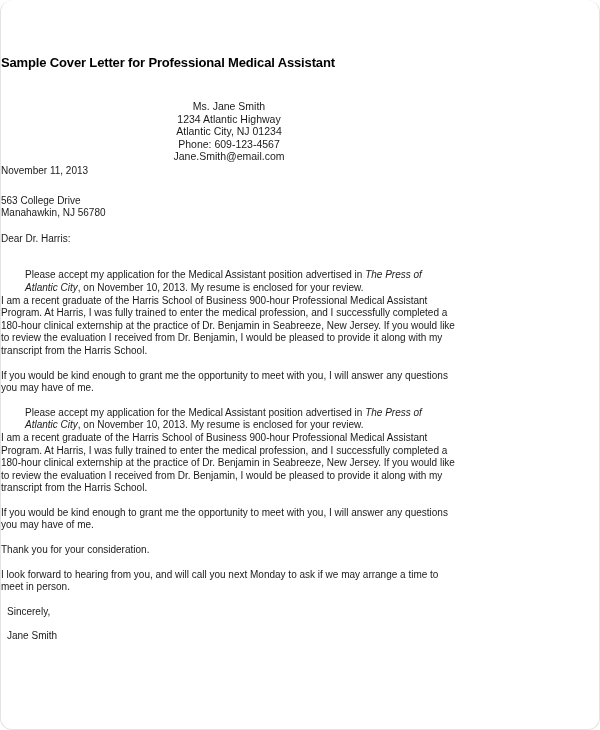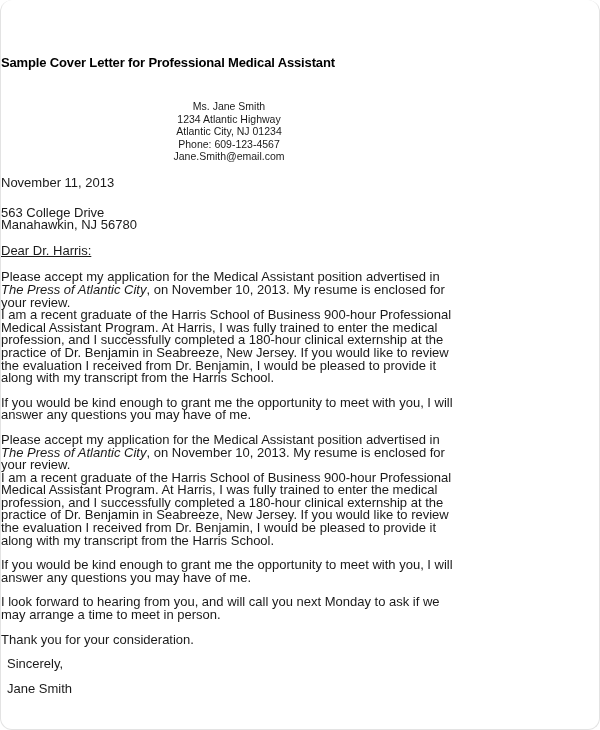--- a/index.html
+++ b/index.html
@@ -42,32 +42,33 @@
     width: 456px;
     text-align: center;
     font-size: 10.5px;
     line-height: 12.6px;
   }
   .sender-block div {
     white-space: nowrap;
   }
   .body-block {
     position: absolute;
-    top: 177px;
+    top: 165px;
     left: 0;
     width: 456px;
-    font-size: 13px;
+    font-size: 10px;
     line-height: 12.6px;
   }
   .para {
     margin: 0 0 12px 0;
     text-align: left;
   }
   .para.tight {
     margin-bottom: 0;
+    padding-left: 24px;
   }
   .para.addr-gap {
     margin-bottom: 13px;
   }
   .blockline {
     display: block;
   }
   .italic {
     font-style: italic;
   }
@@ -92,37 +93,37 @@
 
   <div class="body-block">
 
     <p class="para" style="margin-bottom:17px;">November 11, 2013</p>
 
     <p class="para addr-gap">
       <span class="blockline">563 College Drive</span>
       <span class="blockline">Manahawkin, NJ 56780</span>
     </p>
 
-    <p class="para" style="margin-bottom:14px;text-decoration:underline;">Dear Dr. Harris:</p>
+    <p class="para" style="margin-bottom:24px;">Dear Dr. Harris:</p>
 
     <p class="para tight"><span>Please accept my application for the Medical Assistant position advertised in </span><span class="italic">The Press of Atlantic City</span><span>, on November 10, 2013. My resume is enclosed for your review.</span></p>
 
     <p class="para">I am a recent graduate of the Harris School of Business 900-hour Professional Medical Assistant Program. At Harris, I was fully trained to enter the medical profession, and I successfully completed a 180-hour clinical externship at the practice of Dr. Benjamin in Seabreeze, New Jersey. If you would like to review the evaluation I received from Dr. Benjamin, I would be pleased to provide it along with my transcript from the Harris School.</p>
 
     <p class="para">If you would be kind enough to grant me the opportunity to meet with you, I will answer any questions you may have of me.</p>
 
     <p class="para tight"><span>Please accept my application for the Medical Assistant position advertised in </span><span class="italic">The Press of Atlantic City</span><span>, on November 10, 2013. My resume is enclosed for your review.</span></p>
 
     <p class="para">I am a recent graduate of the Harris School of Business 900-hour Professional Medical Assistant Program. At Harris, I was fully trained to enter the medical profession, and I successfully completed a 180-hour clinical externship at the practice of Dr. Benjamin in Seabreeze, New Jersey. If you would like to review the evaluation I received from Dr. Benjamin, I would be pleased to provide it along with my transcript from the Harris School.</p>
 
     <p class="para">If you would be kind enough to grant me the opportunity to meet with you, I will answer any questions you may have of me.</p>
 
+    <p class="para">Thank you for your consideration.</p>
+
     <p class="para">I look forward to hearing from you, and will call you next Monday to ask if we may arrange a time to meet in person.</p>
-
-    <p class="para">Thank you for your consideration.</p>
 
     <p class="sig-line">Sincerely,</p>
 
 
     <p class="sig-line">Jane Smith</p>
 
   </div>
 
 </div>
 

